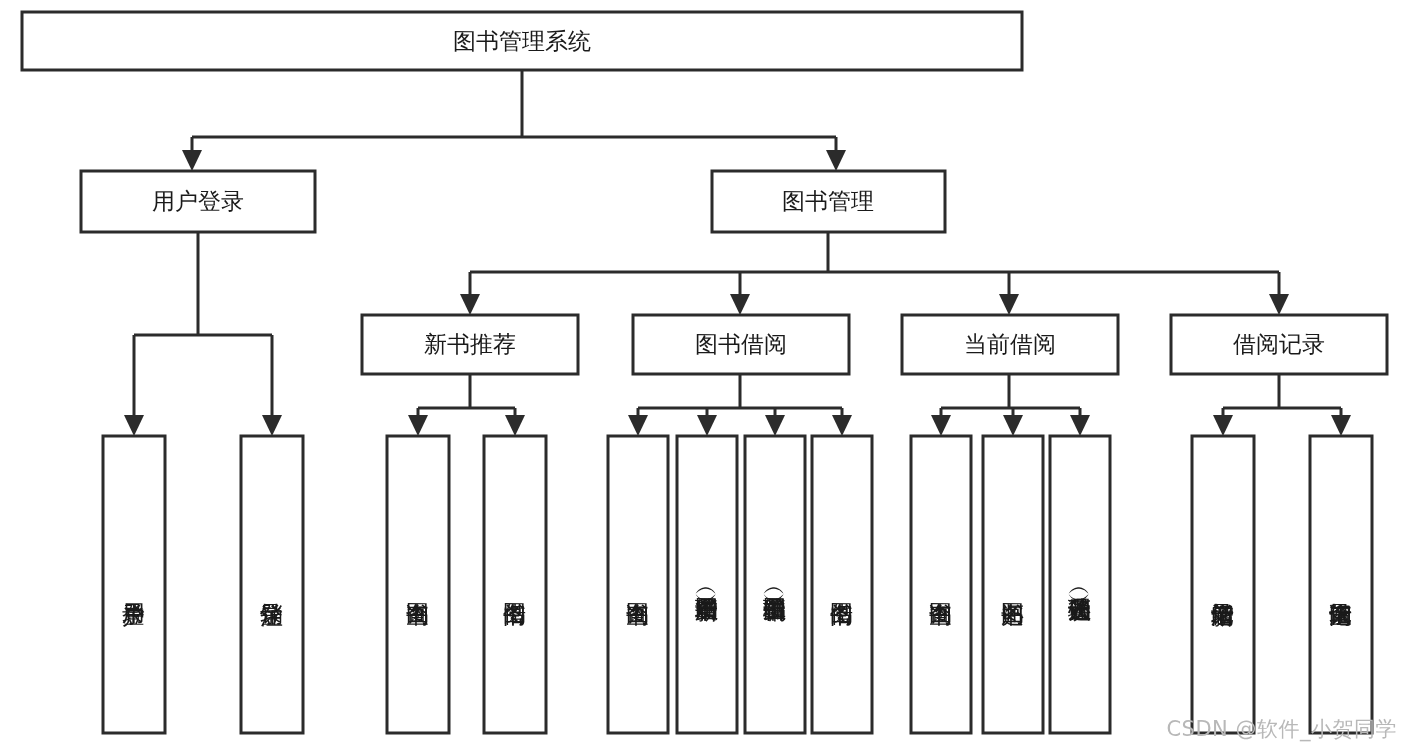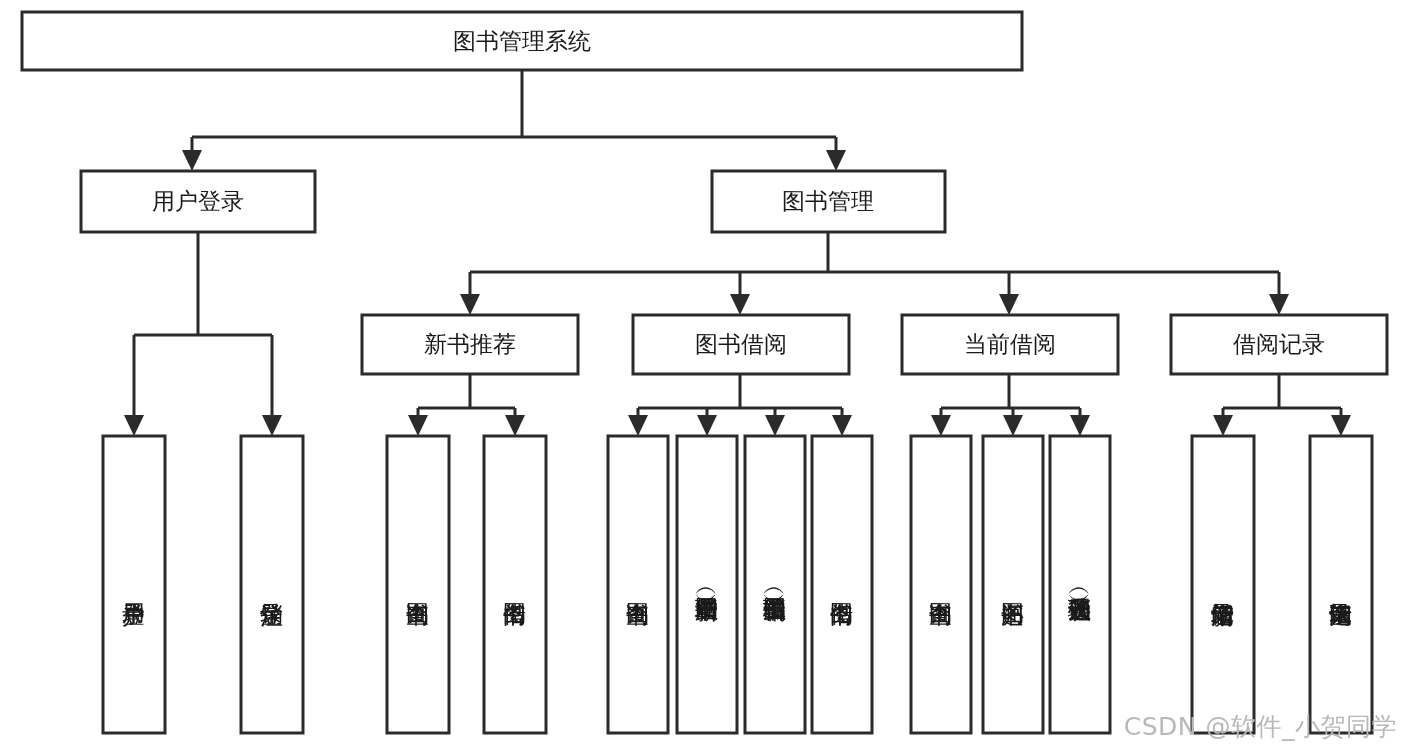--- a/index.html
+++ b/index.html
@@ -54,21 +54,21 @@
     font-size: 23px;
     text-anchor: middle;
     writing-mode: vertical-rl;
     glyph-orientation-vertical: 0;
   }
   .watermark {
     position: absolute;
     right: 8px;
     bottom: 4px;
     font-family: "DejaVu Sans", "Liberation Sans", sans-serif;
-    font-size: 25px;
+    font-size: 21px;
     color: #b8b8b8;
     letter-spacing: 0.5px;
     white-space: nowrap;
     pointer-events: none;
     text-align: center;
   }
 </style>
 </head>
 <body>
 

